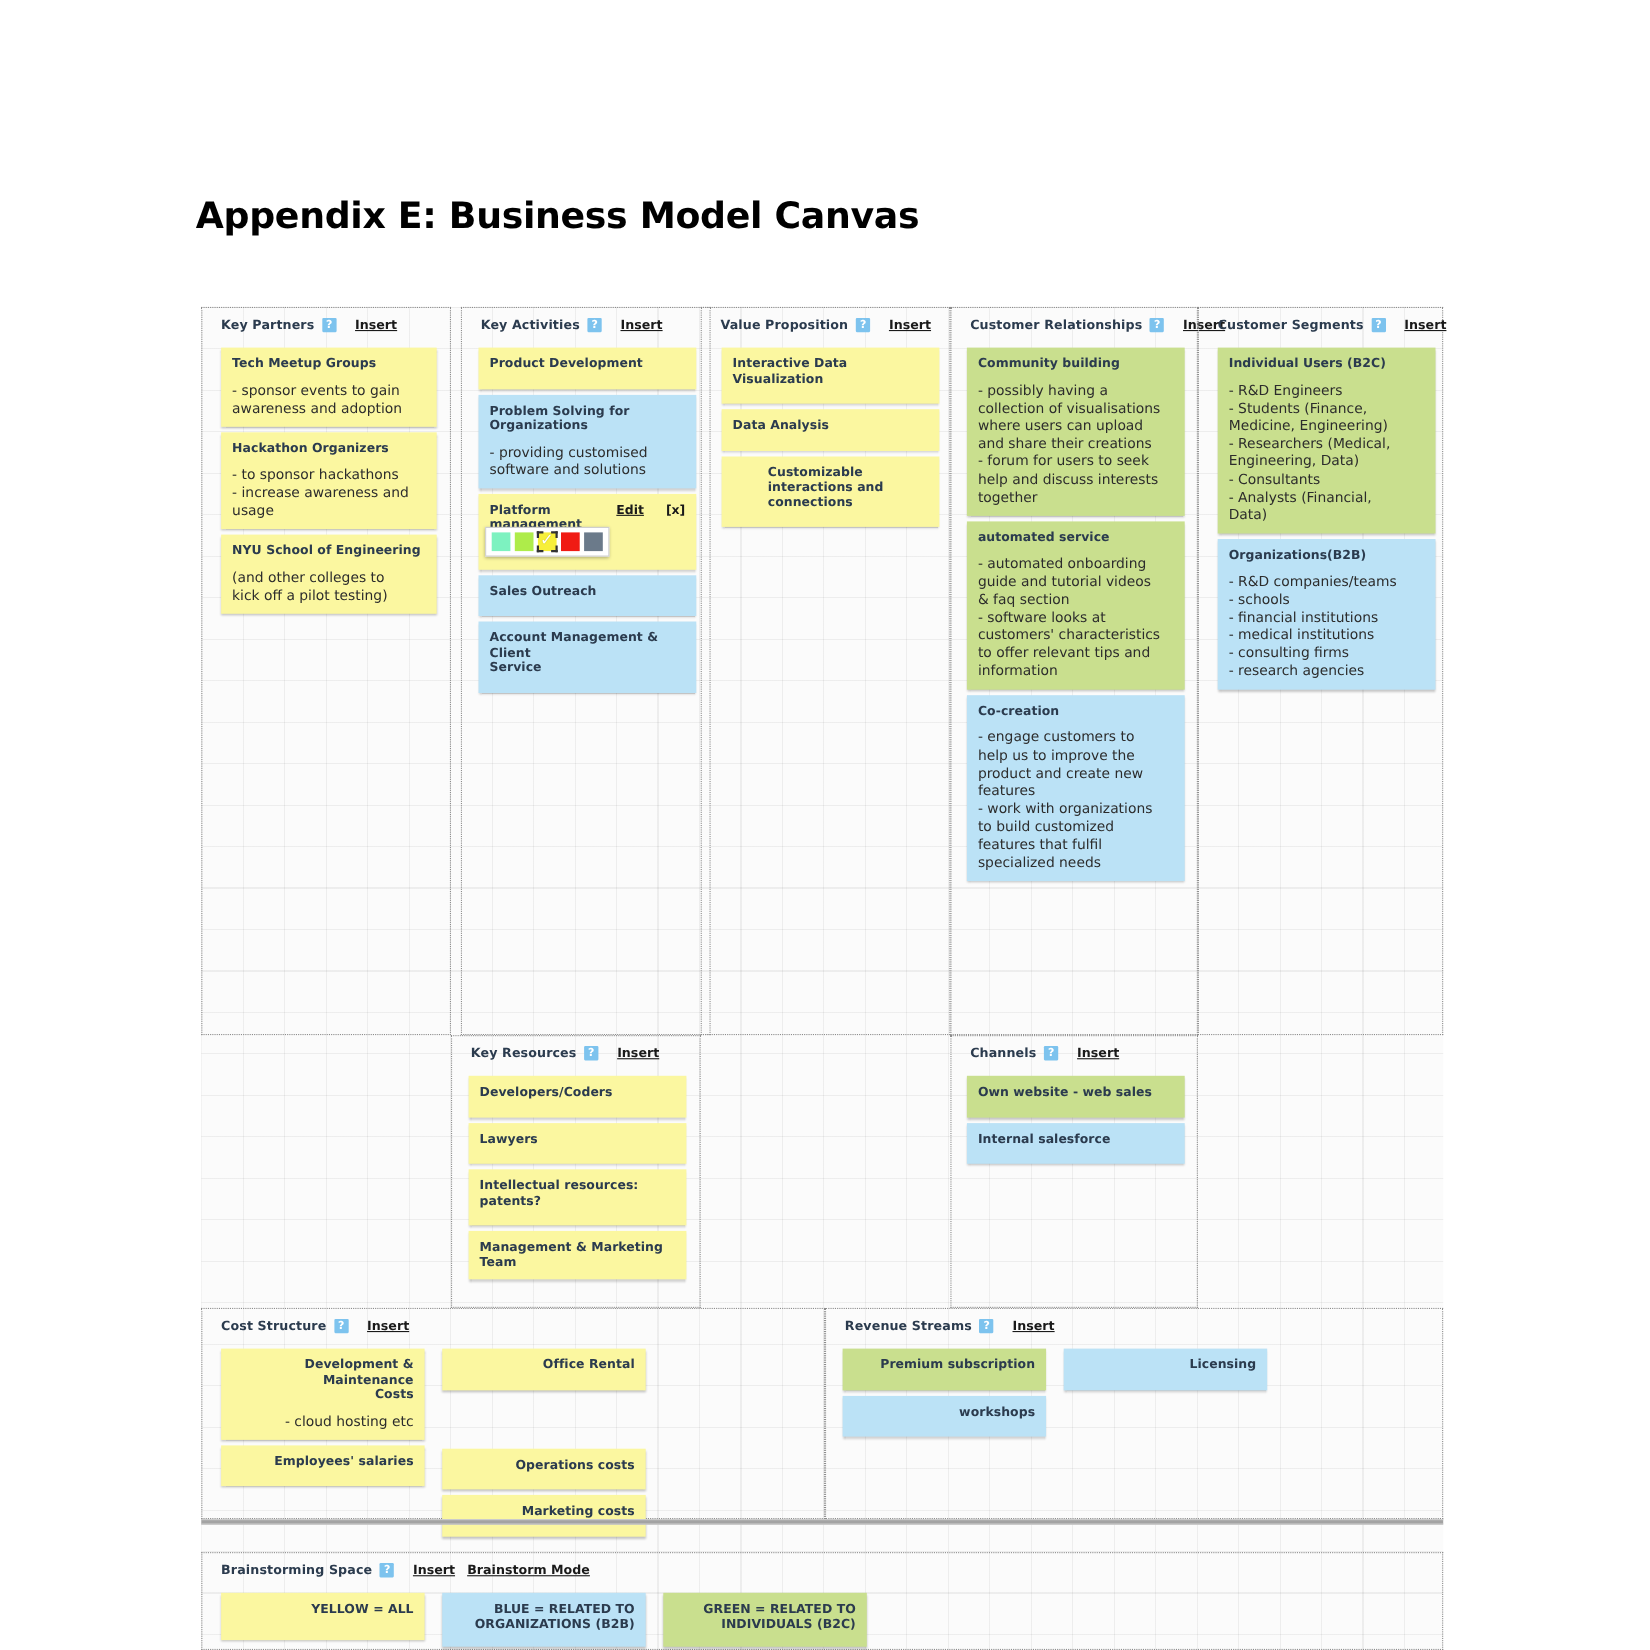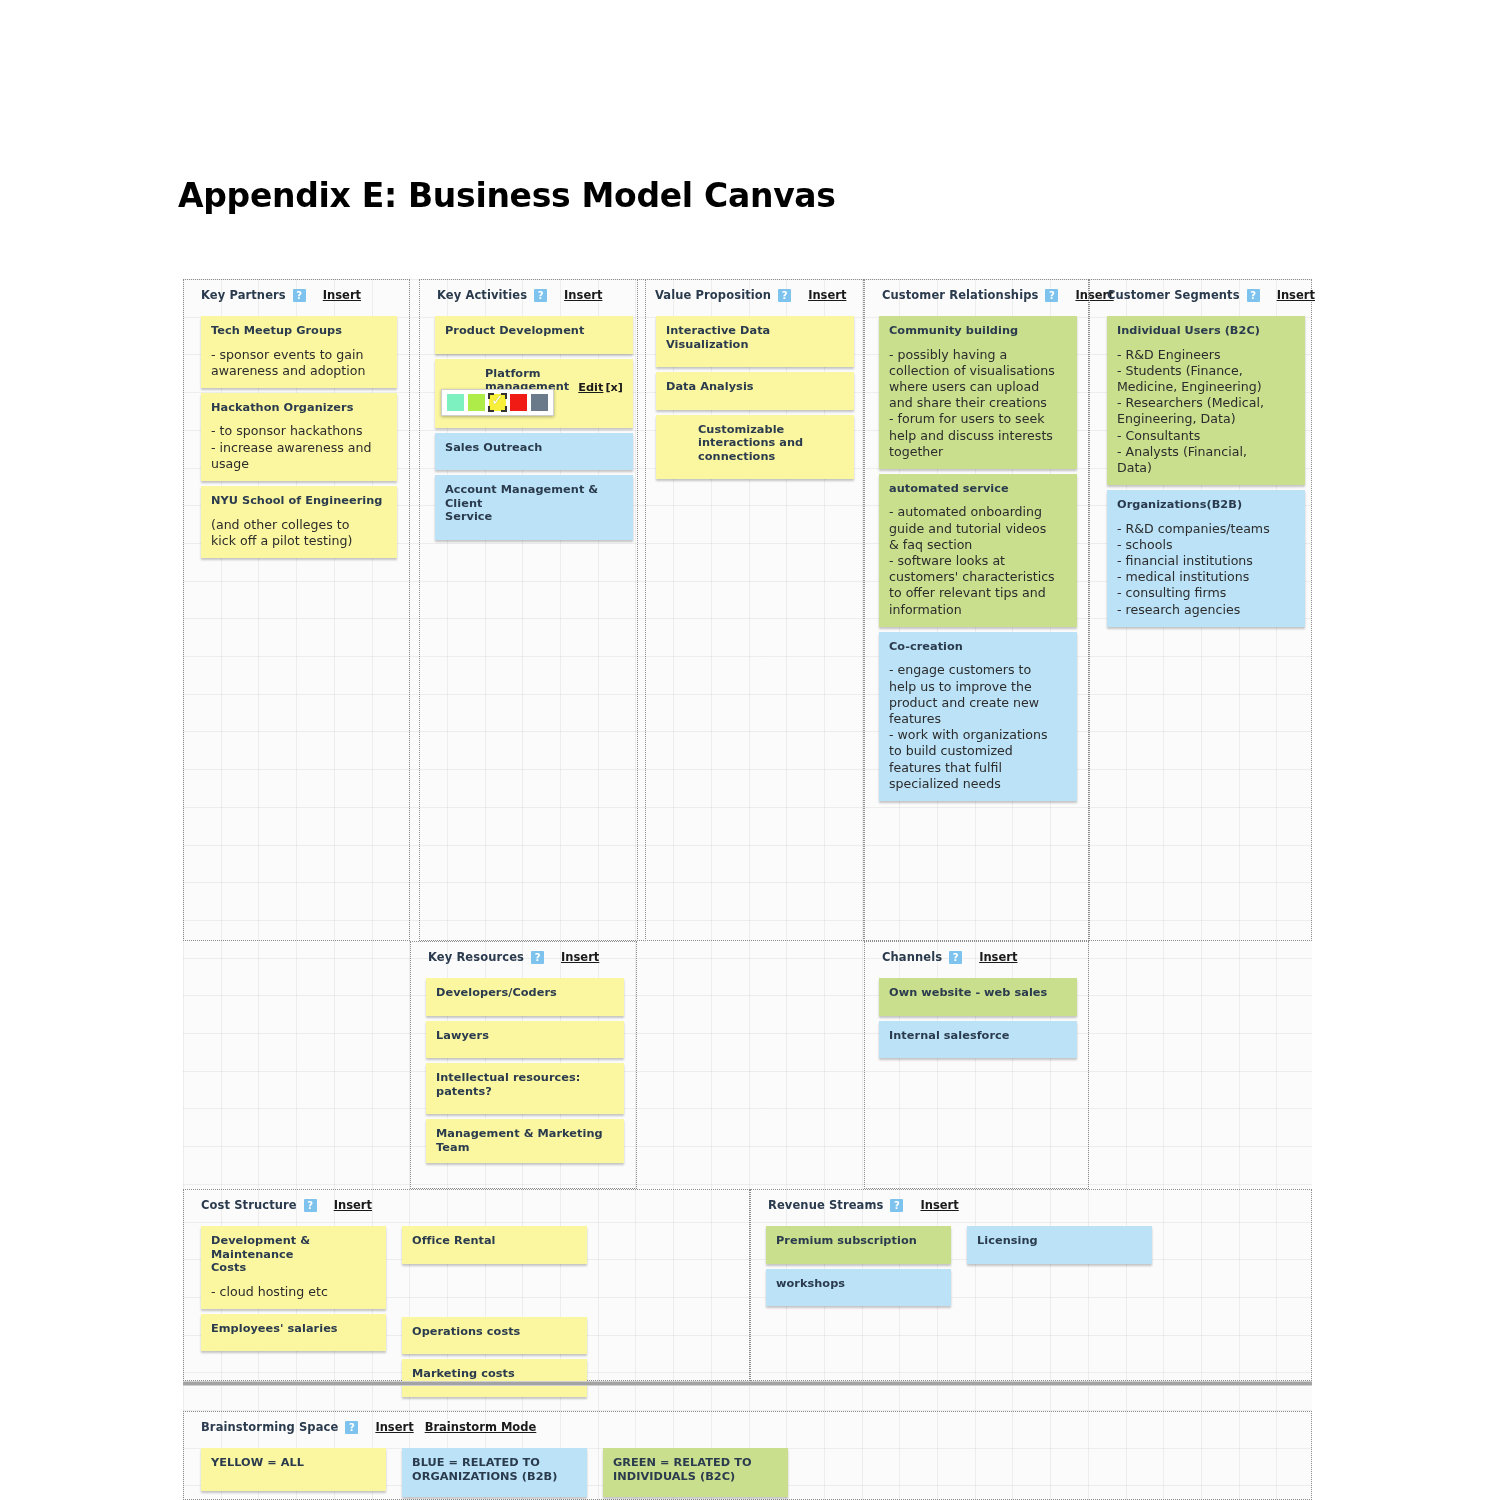--- a/index.html
+++ b/index.html
@@ -96,24 +96,23 @@
   }
   .note-body {
     margin-top: 9px;
     font-size: 12.6px;
     color: #2c2c2c;
     line-height: 16.2px;
     white-space: pre-line;
   }
   .note-title-row {
     display: flex;
-    align-items: flex-end;
+    align-items: flex-start;
     justify-content: flex-start;
-    gap: 2px;
-    margin-left: 40px;
+    gap: 20px;
   }
   .note-edit {
     font-size: 11.3px; font-weight: bold; color: #1a1a1a;
     text-decoration: underline; cursor: pointer;
   }
   .note-close {
     font-size: 11.3px; font-weight: bold; color: #1a1a1a;
     cursor: pointer;
   }
 
@@ -149,21 +148,21 @@
   #mid-divider {
     position: absolute;
     left: 0px; top: 1102px;
     width: 1129px; height: 5px;
     background: #a3a3a3;
     border-top: 1px solid #cfcfcf;
     border-bottom: 1px solid #cfcfcf;
   }
 
   
-  .hrow { position: absolute; display: flex; align-items: flex-start; }
+  .hrow { position: absolute; display: flex; align-items: flex-start; text-align: right; }
   .hrow .col { display: flex; flex-direction: column; }
 </style>
 </head>
 <body>
 
 <div id="page-title">Appendix E: Business Model Canvas</div>
 
 <div id="canvas">
 
   <div class="cell" style="left:0px; top:0px; width:227px; height:662px;">
@@ -194,20 +193,26 @@
 
   <div class="cell" style="left:236px; top:0px; width:227px; height:662px;">
     <div class="cell-head">
       <span class="cell-title">Key Activities</span>
       <span class="help-icon">?</span>
       <span class="insert-link">Insert</span>
     </div>
     <div class="notes" style="left:15px; top:36px; width:198px;">
       <div class="note yellow" style="padding-bottom:16px;">
         <div class="note-title" style="white-space: pre-line;">Product Development</div>
+      </div>
+      <div class="note blue">
+        <div class="note-title" style="white-space: pre-line;">Problem Solving for
+Organizations</div>
+        <div class="note-body">- providing customised
+software and solutions</div>
       </div>
       <div class="note yellow" style="padding-bottom:34px;">
         <div class="note-title-row">
           <span class="note-title" style="white-space: pre-line;">Platform management</span>
           <span class="note-edit">Edit</span>
           <span class="note-close">[x]</span>
         </div>
         <div class="palette">
           <span class="swatch" style="background:#7df2c0;"></span>
           <span class="swatch" style="background:#aeec4a;"></span>

